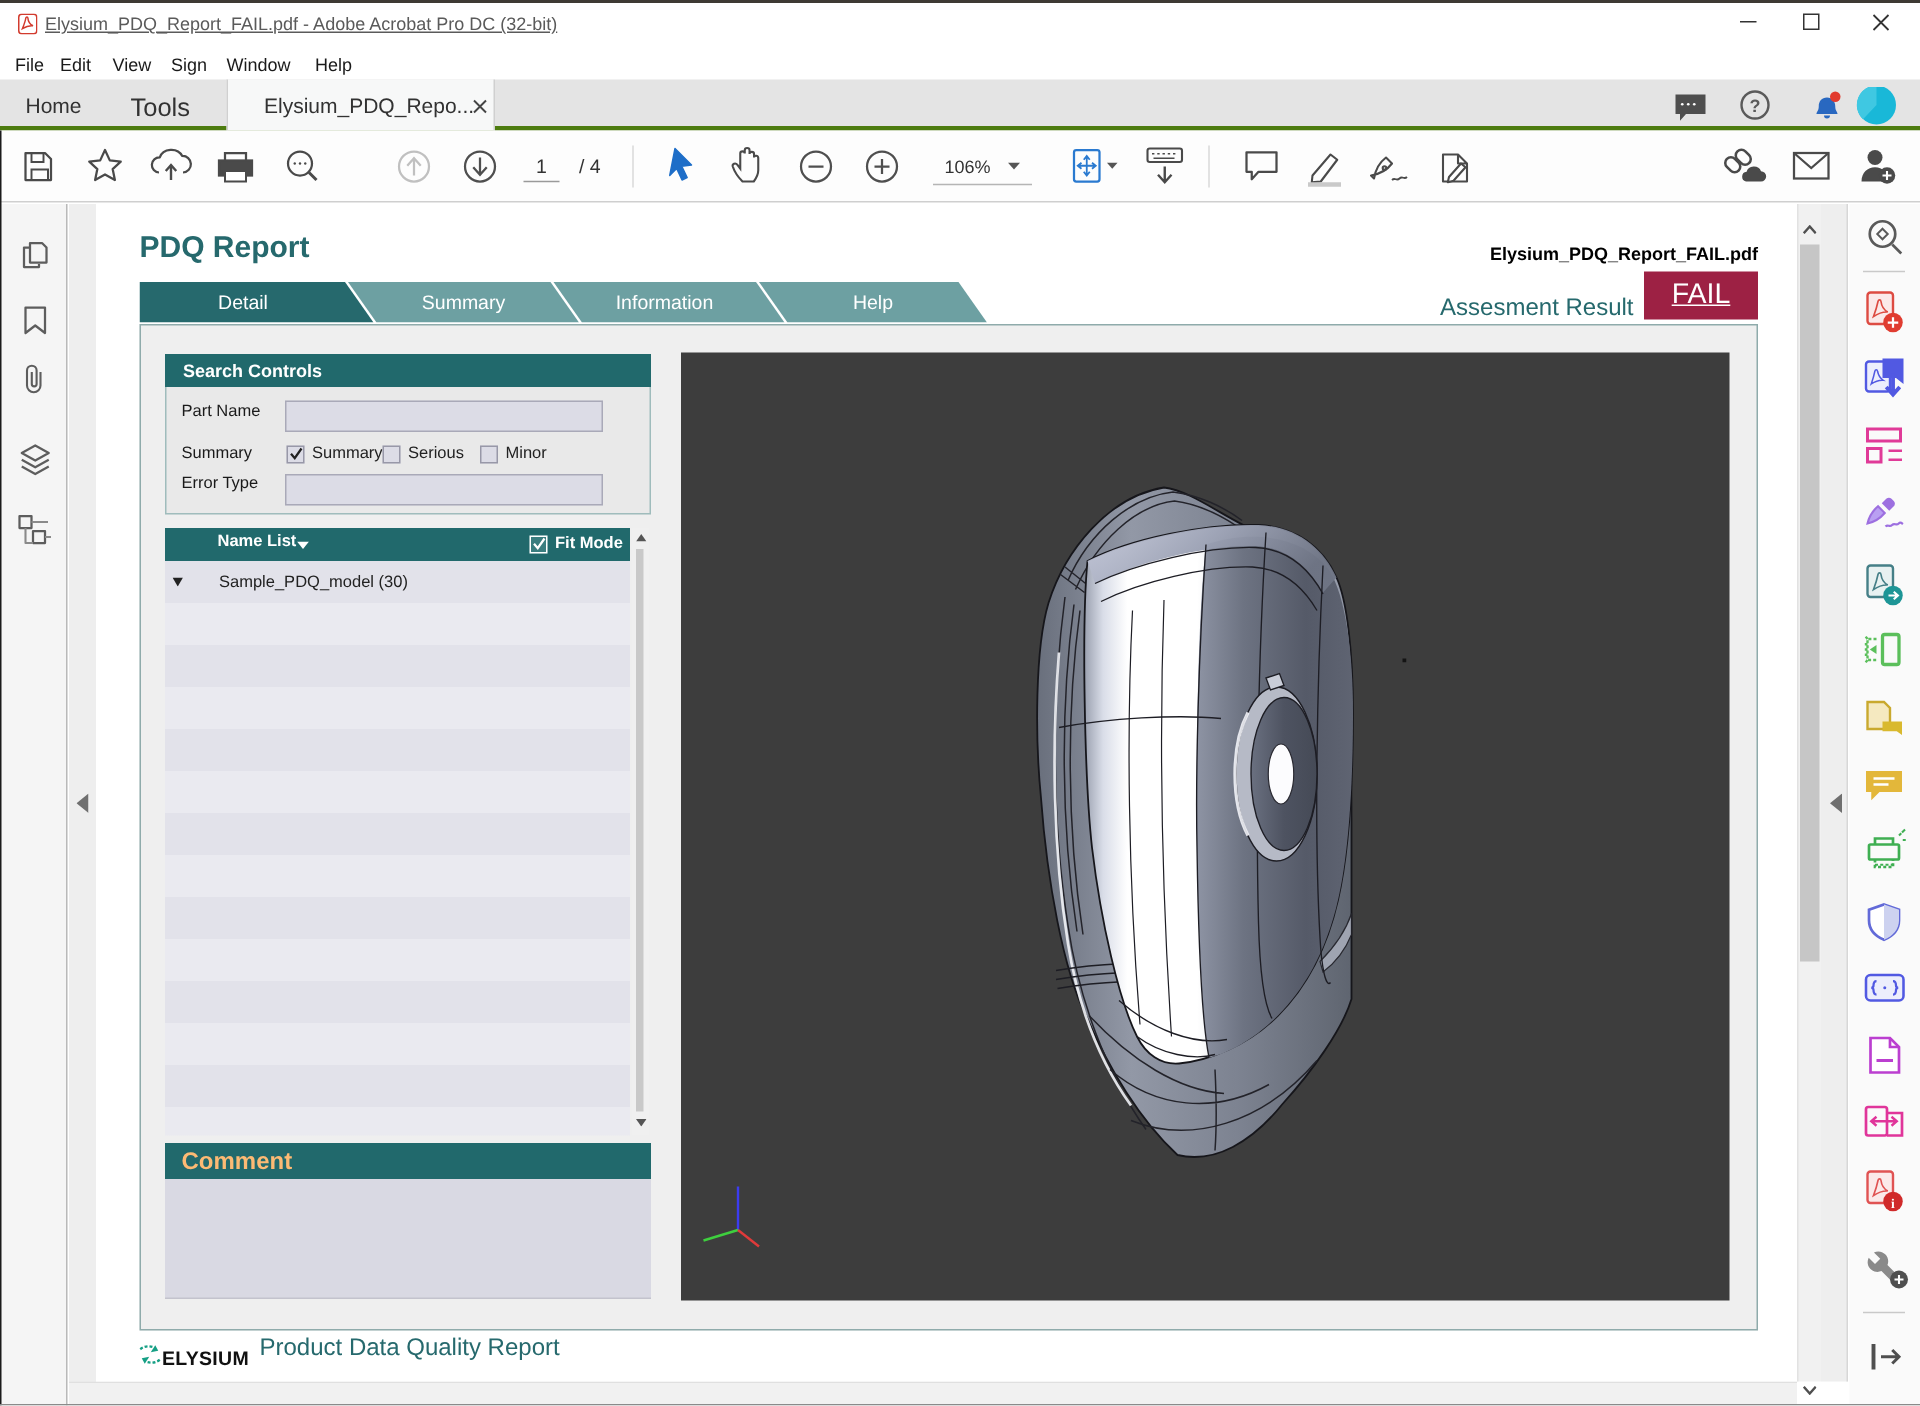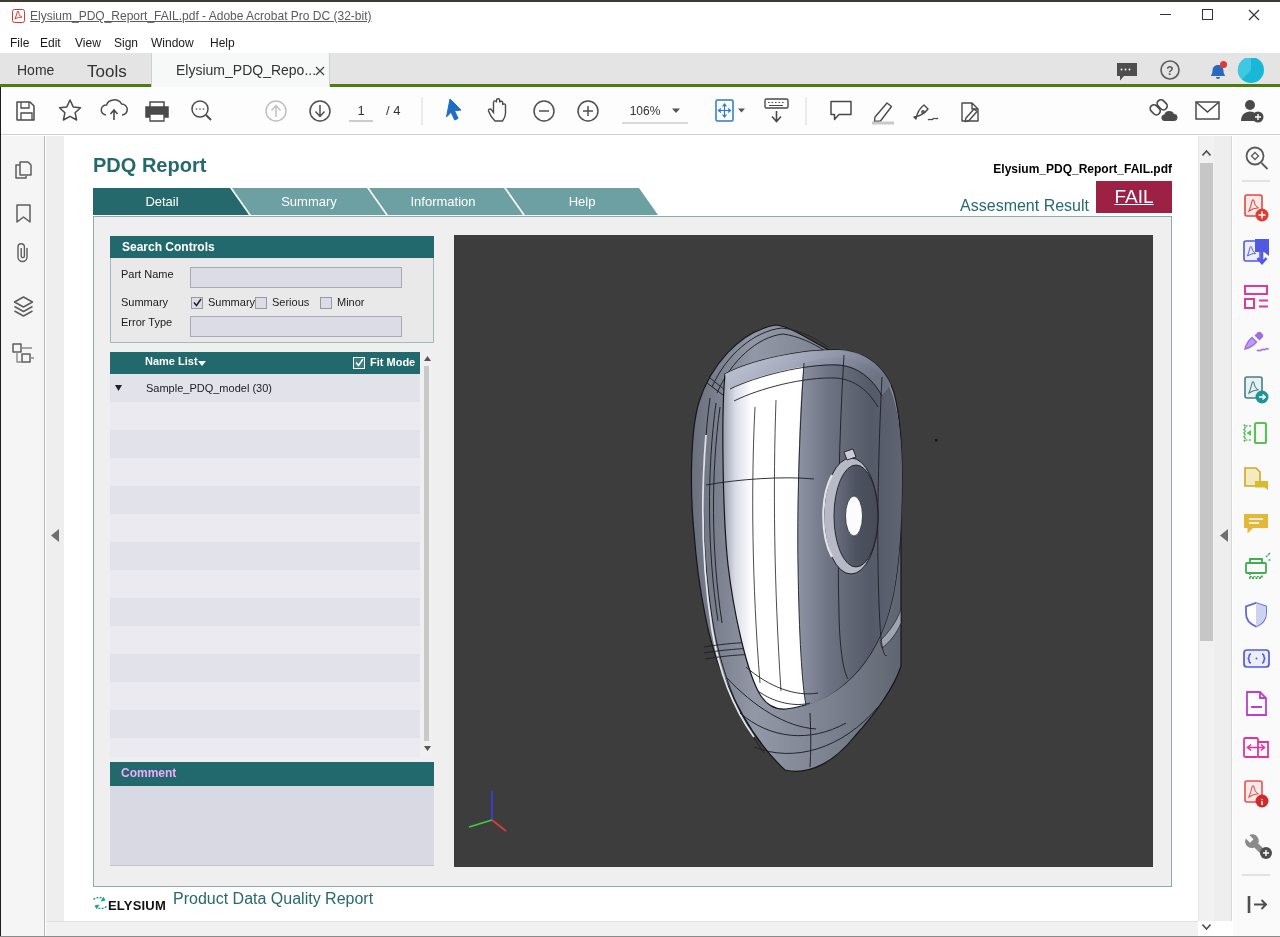--- a/index.html
+++ b/index.html
@@ -368,21 +368,21 @@
   <div class="abs" style="left:357px;top:216px;width:12px;height:405px;background:#f0f0f0;"></div>
   <svg class="abs" style="left:360px;top:220px" width="7" height="5" viewBox="0 0 7 5">
       <path d="M0 5 L7 5 L3.5 0 Z" fill="#555"></path>
     </svg>
   <svg class="abs" style="left:360px;top:610px" width="7" height="5" viewBox="0 0 7 5">
       <path d="M0 0 L7 0 L3.5 5 Z" fill="#555"></path>
     </svg>
   <div class="abs" style="left:360px;top:230px;width:5px;height:375px;background:#c9c9c9;"></div>
 
   <div class="abs" style="left:46px;top:626px;width:324px;height:24px;background:#21696c;">
-    <div class="abs" style="left:11px;top:4px;font-size:12px;font-weight:bold;color:#f0abfc;">Comment</div>
+    <div class="abs" style="left:11px;top:4px;font-size:16px;font-weight:bold;color:#fdba74;">Comment</div>
   </div>
   <div class="abs" style="left:46px;top:650px;width:324px;height:80px;background:#d9d9e3;border-bottom:1px solid #c3c3cd;"></div>
 
   <div id="vp" class="abs" style="left:390px;top:99px;width:699px;height:632px;background:#3d3d3d;">
   <svg width="699" height="632" viewBox="0 0 699 632">
     <defs>
       <linearGradient id="gflange" x1="0" y1="0" x2="1" y2="0">
         <stop offset="0" stop-color="#696f7c"></stop>
             <stop offset="0.3" stop-color="#9298a6"></stop>
         <stop offset="0.65" stop-color="#7c8290"></stop>

